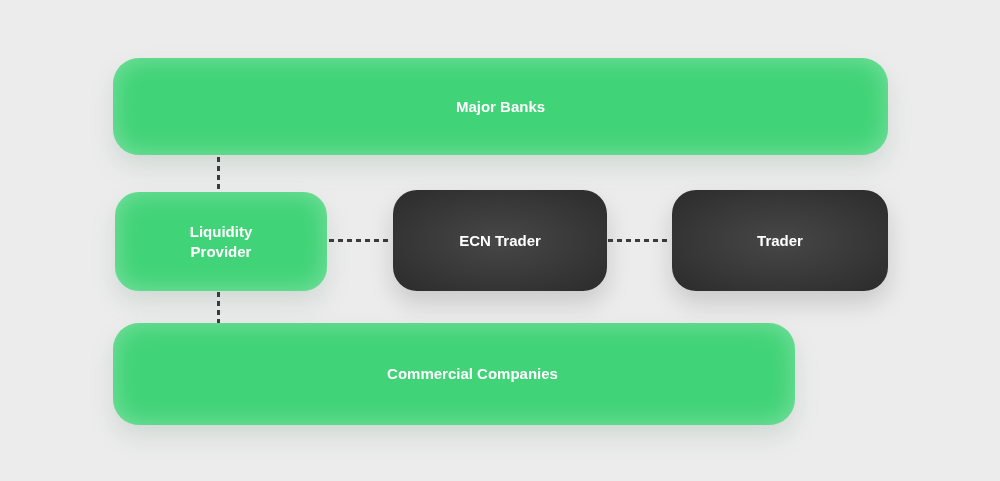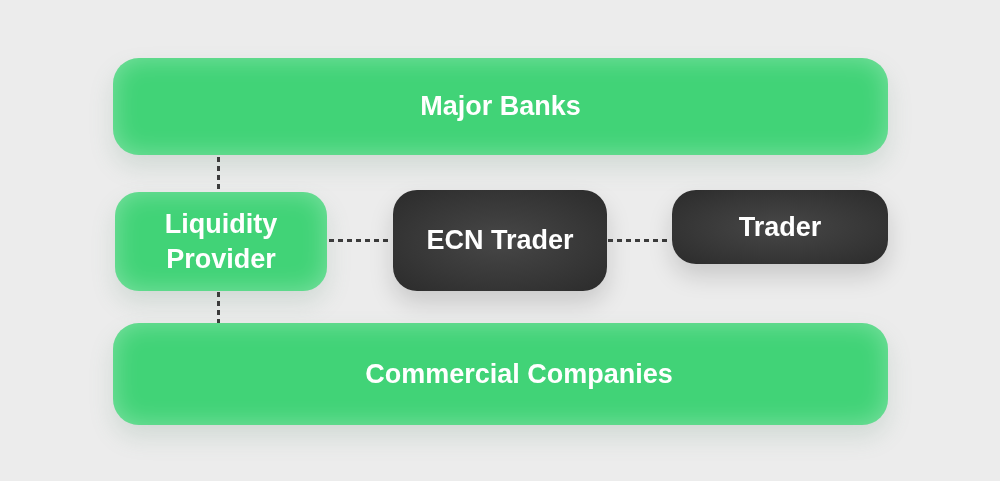--- a/index.html
+++ b/index.html
@@ -25,21 +25,21 @@
     background: var(--bg);
   }
   .node {
     position: absolute;
     display: flex;
     align-items: center;
     justify-content: center;
     text-align: center;
     color: var(--text);
     font-weight: bold;
-    font-size: 27px;
+    font-size: 15px;
     line-height: 1.28;
   }
   .node.green {
     background: var(--green);
     box-shadow: inset 0 0 26px var(--green-edge), 0 12px 24px rgba(90,140,110,0.18);
   }
   .node.dark {
     background: radial-gradient(ellipse at center, var(--dark-center) 0%, #383838 55%, var(--dark-edge) 100%);
     box-shadow: 0 12px 24px rgba(0,0,0,0.15);
   }
@@ -47,24 +47,24 @@
     left: 113px; top: 58px; width: 775px; height: 97px; border-radius: 26px;
   }
   .node-liquidity-provider {
     left: 115px; top: 192px; width: 212px; height: 99px; border-radius: 24px;
     padding: 0 54px;
   }
   .node-ecn-account {
     left: 393px; top: 190px; width: 214px; height: 101px; border-radius: 24px;
   }
   .node-trader {
-    left: 672px; top: 190px; width: 216px; height: 74px; border-radius: 24px; align-items: center;
+    left: 672px; top: 190px; width: 216px; height: 101px; border-radius: 24px; align-items: center;
   }
   .node-commercial-companies {
-    left: 113px; top: 323px; width: 775px; height: 102px; border-radius: 26px; padding-left: 37px;
+    left: 113px; top: 323px; width: 682px; height: 102px; border-radius: 26px; padding-left: 37px;
   }
   .connector { position: absolute; }
   .connector.v {
     width: 3px;
     background: repeating-linear-gradient(to bottom, var(--connector) 0px, var(--connector) 5px, transparent 5px, transparent 9px);
   }
   .connector.h {
     height: 3px;
     background: repeating-linear-gradient(to right, var(--connector) 0px, var(--connector) 5px, transparent 5px, transparent 9px);
   }

